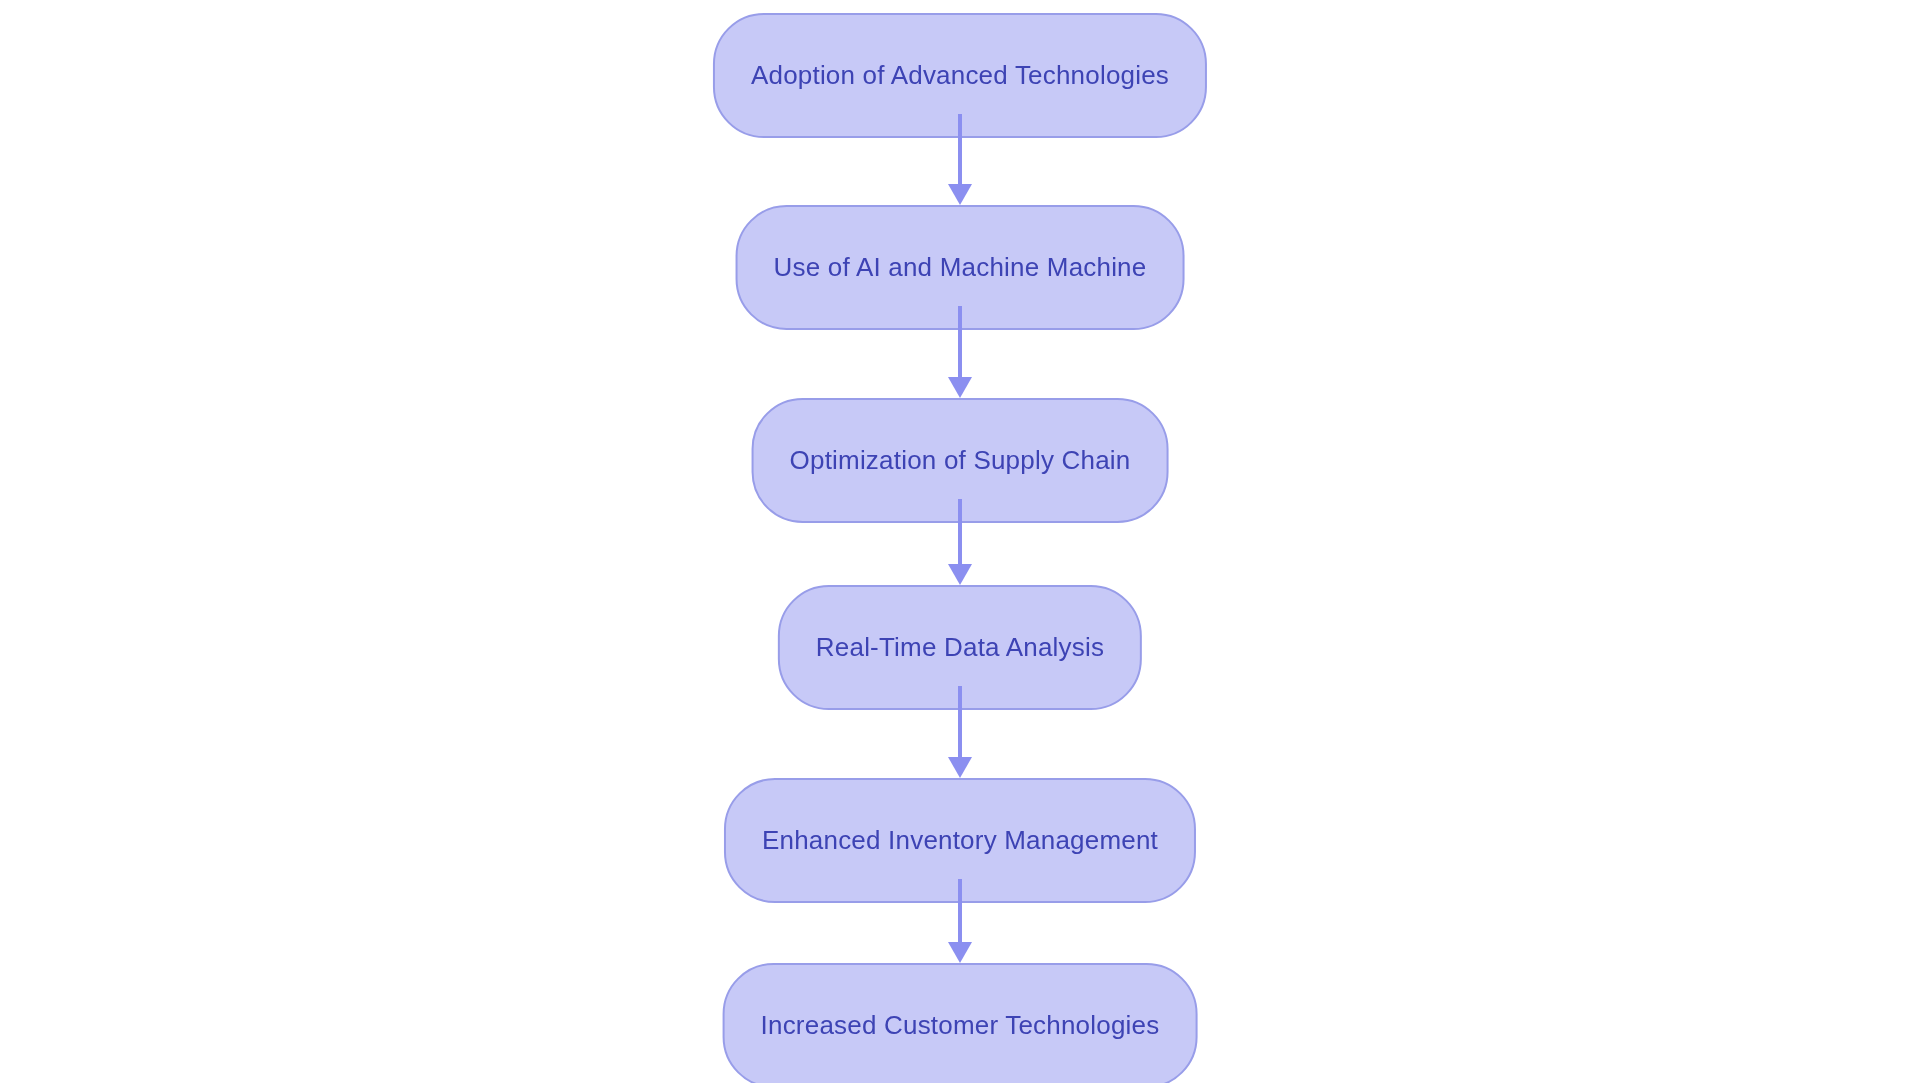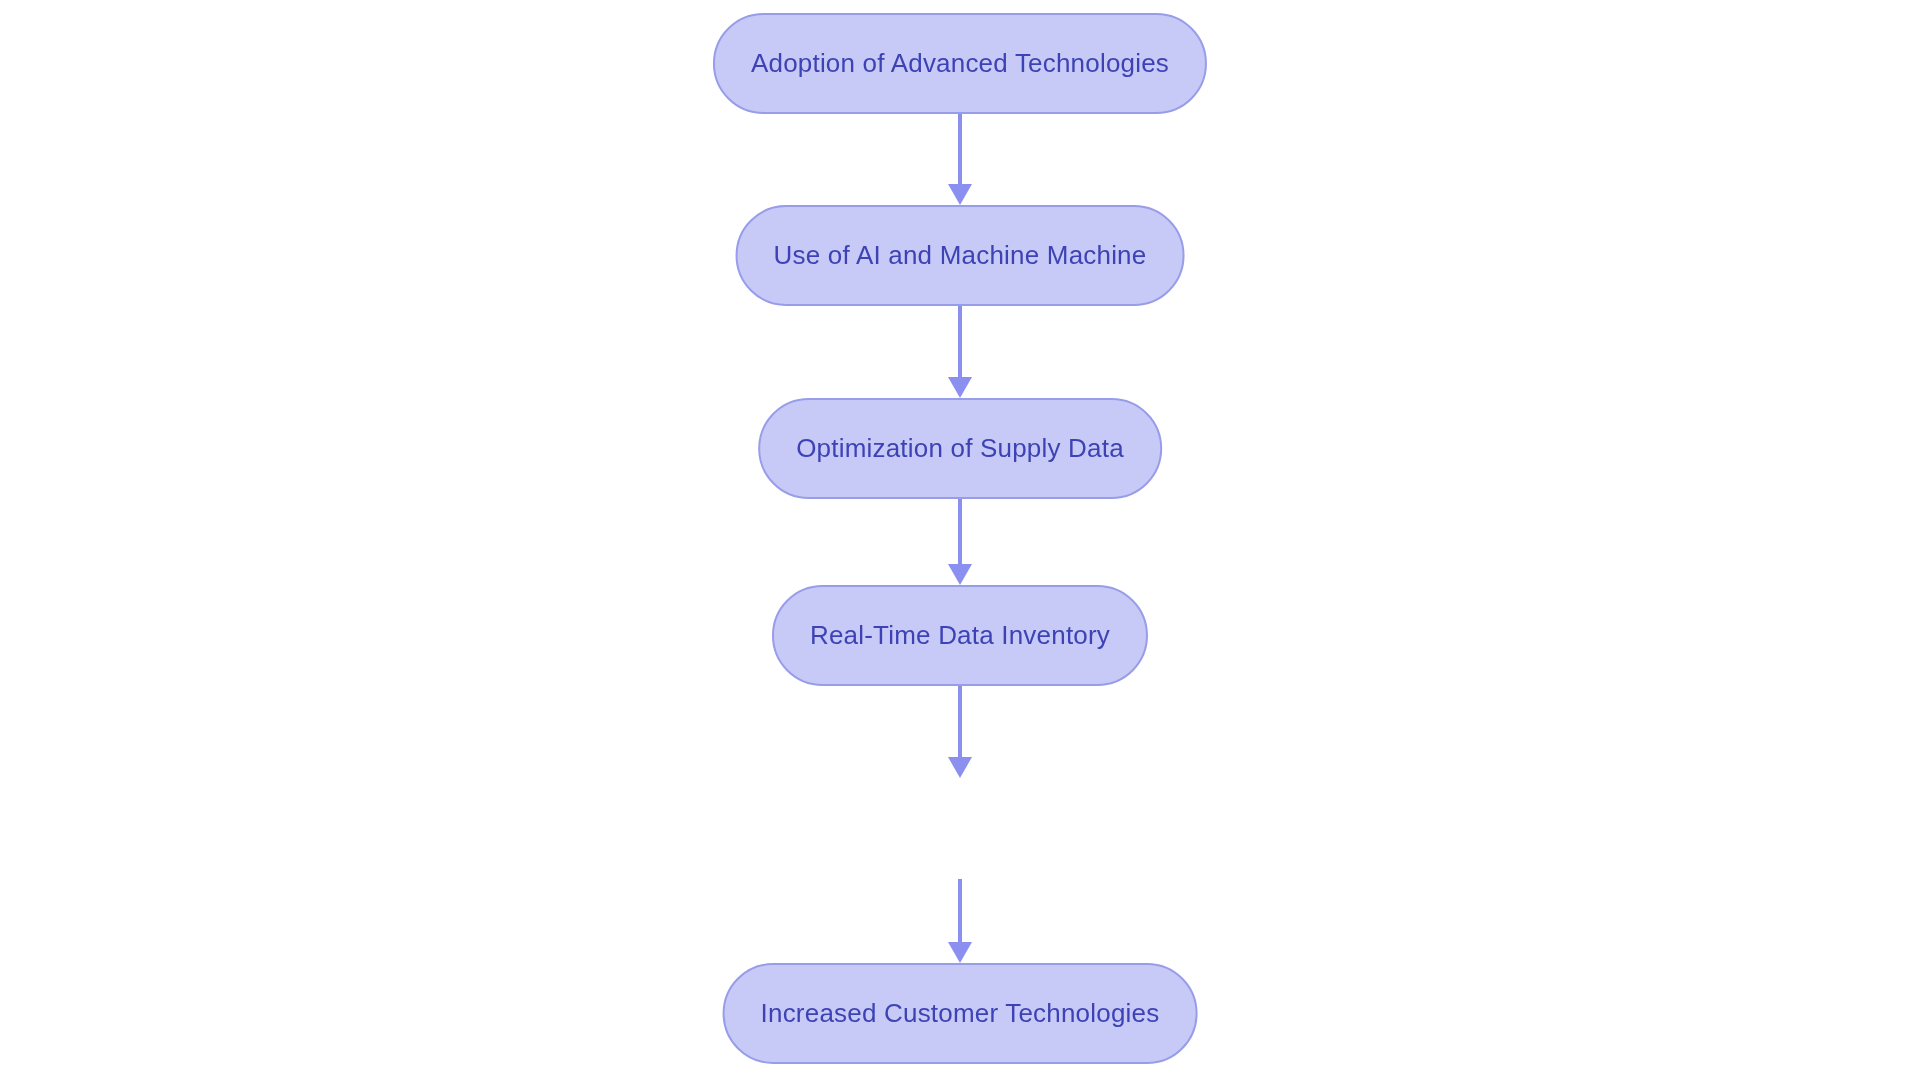--- a/index.html
+++ b/index.html
@@ -20,21 +20,21 @@
     width: 1920px;
     height: 1083px;
     background: var(--page-bg);
     overflow: hidden;
     font-family: "Liberation Sans", "DejaVu Sans", sans-serif;
   }
   .node {
     position: absolute;
     left: 50%;
     transform: translateX(-50%);
-    height: 101px;
+    height: 125px;
     padding: 12px 36px;
     display: flex;
     align-items: center;
     justify-content: center;
     background: var(--node-fill);
     border: 2px solid var(--node-border);
     border-radius: 51px;
     white-space: nowrap;
   }
   .node-label {
@@ -93,37 +93,40 @@
   <div class="node n1">
     <span class="node-label">Use of AI and Machine Machine</span>
   </div>
 
   <div class="arrow a1">
     <div class="arrow-line"></div>
     <div class="arrow-head"></div>
   </div>
 
   <div class="node n2">
-    <span class="node-label">Optimization of Supply Data</span>
+    <span class="node-label">Optimization of Supply Chain</span>
   </div>
 
   <div class="arrow a2">
     <div class="arrow-line"></div>
     <div class="arrow-head"></div>
   </div>
 
   <div class="node n3">
-    <span class="node-label">Real-Time Data Inventory</span>
+    <span class="node-label">Real-Time Data Analysis</span>
   </div>
 
   <div class="arrow a3">
     <div class="arrow-line"></div>
     <div class="arrow-head"></div>
   </div>
 
+  <div class="node n4">
+    <span class="node-label">Enhanced Inventory Management</span>
+  </div>
 
   <div class="arrow a4">
     <div class="arrow-line"></div>
     <div class="arrow-head"></div>
   </div>
 
   <div class="node n5">
     <span class="node-label">Increased Customer Technologies</span>
   </div>
 

